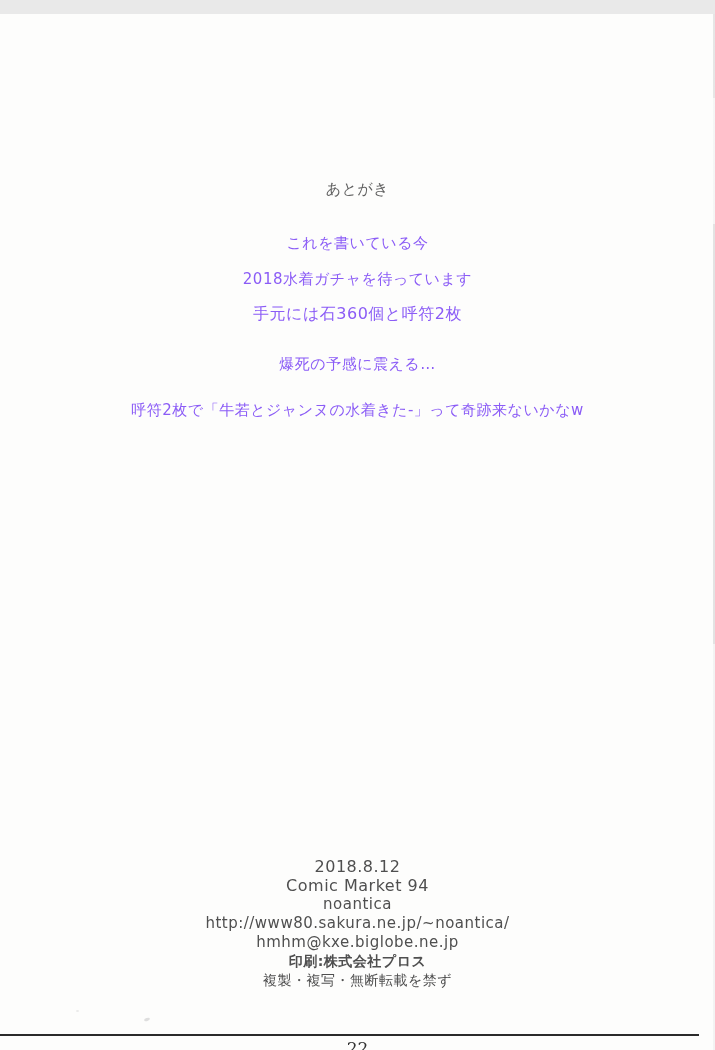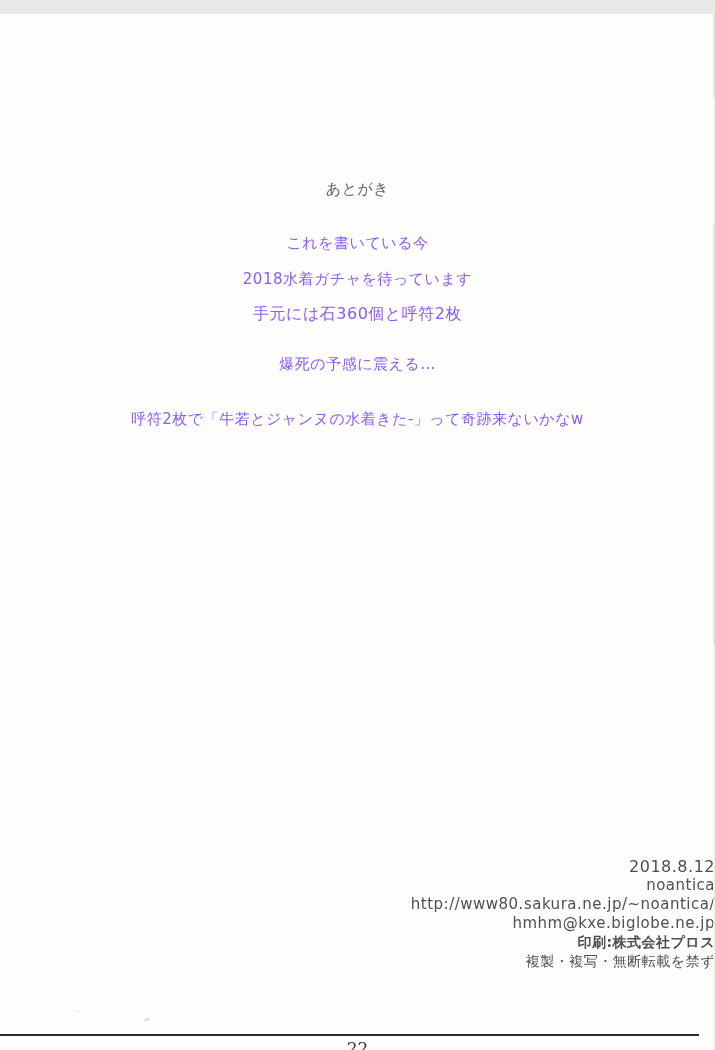--- a/index.html
+++ b/index.html
@@ -16,30 +16,29 @@
     text-align:center;
     color:#8b5cf6;
     letter-spacing:0.5px;
     white-space:nowrap;
   }
   .aw-title   {top:166px;font-size:15px;color:#606060;}
   .aw-l0      {top:220px;font-size:15px;}
   .aw-l1      {top:256px;font-size:15px;}
   .aw-l2      {top:290px;font-size:16px;}
   .aw-l3      {top:341px;font-size:15px;}
-  .aw-l4      {top:396px;font-size:15px;}
+  .aw-l4      {top:387px;font-size:15px;}
   .colophon{
     position:absolute;top:843px;left:0;width:715px;
     text-align:center;color:#4f4f4f;
   }
   .colophon .cline{
     line-height:19px;
     letter-spacing:0.5px;
     white-space:nowrap;
-    text-align:right;
   }
   .c-date   {font-size:16px;}
   .c-event  {font-size:16px;letter-spacing:1px;}
   .c-circle {font-size:15px;letter-spacing:1px;}
   .c-url    {font-size:15px;}
   .c-email  {font-size:15px;}
   .c-printer{font-size:14px;font-weight:bold;}
   .c-notice {font-size:14px;}
   .footer-rule{
     position:absolute;top:1020px;left:0;
@@ -75,20 +74,21 @@
   <div class="line aw-title">あとがき</div>
 
   <div class="line aw-l0">これを書いている今</div>
   <div class="line aw-l1">2018水着ガチャを待っています</div>
   <div class="line aw-l2">手元には石360個と呼符2枚</div>
   <div class="line aw-l3">爆死の予感に震える…</div>
   <div class="line aw-l4">呼符2枚で「牛若とジャンヌの水着きた-」って奇跡来ないかなw</div>
 
   <div class="colophon">
     <div class="cline c-date">2018.8.12</div>
+    <div class="cline c-event">Comic Market 94</div>
     <div class="cline c-circle">noantica</div>
     <div class="cline c-url">http://www80.sakura.ne.jp/~noantica/</div>
     <div class="cline c-email">hmhm@kxe.biglobe.ne.jp</div>
     <div class="cline c-printer">印刷:株式会社プロス</div>
     <div class="cline c-notice">複製・複写・無断転載を禁ず</div>
   </div>
 
   <div class="footer-rule"></div>
   <div class="page-number">22</div>
 

